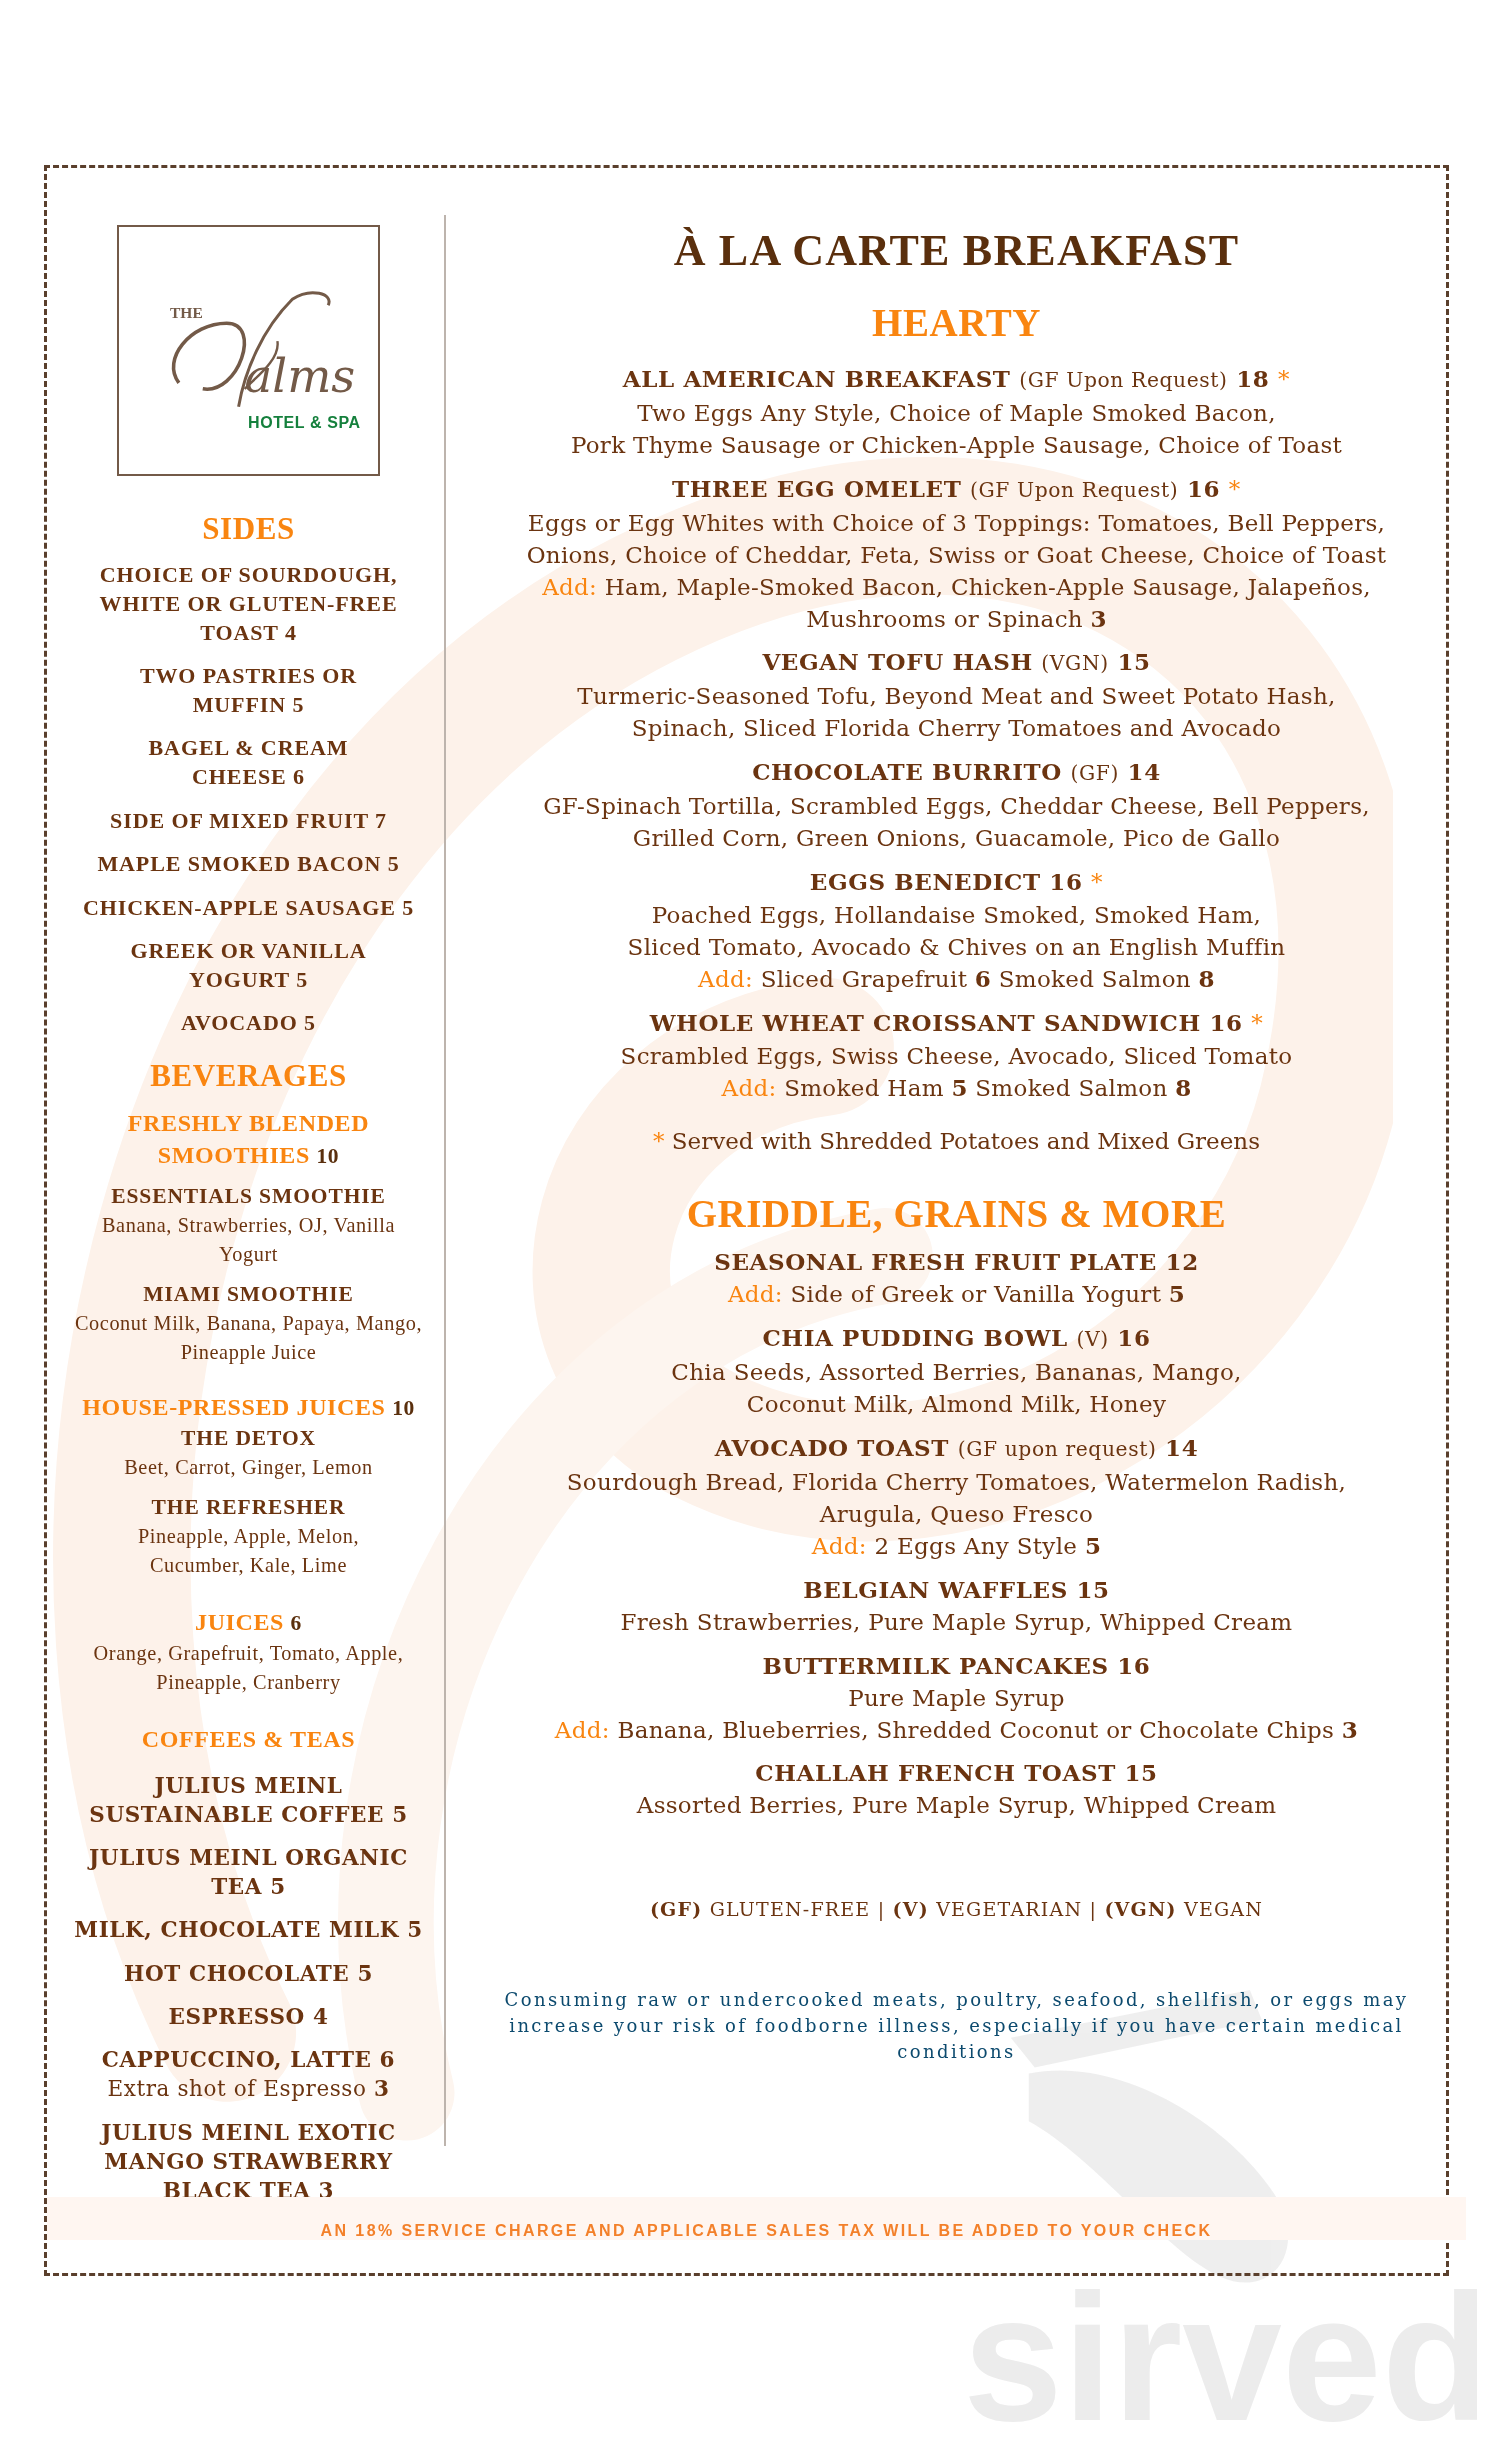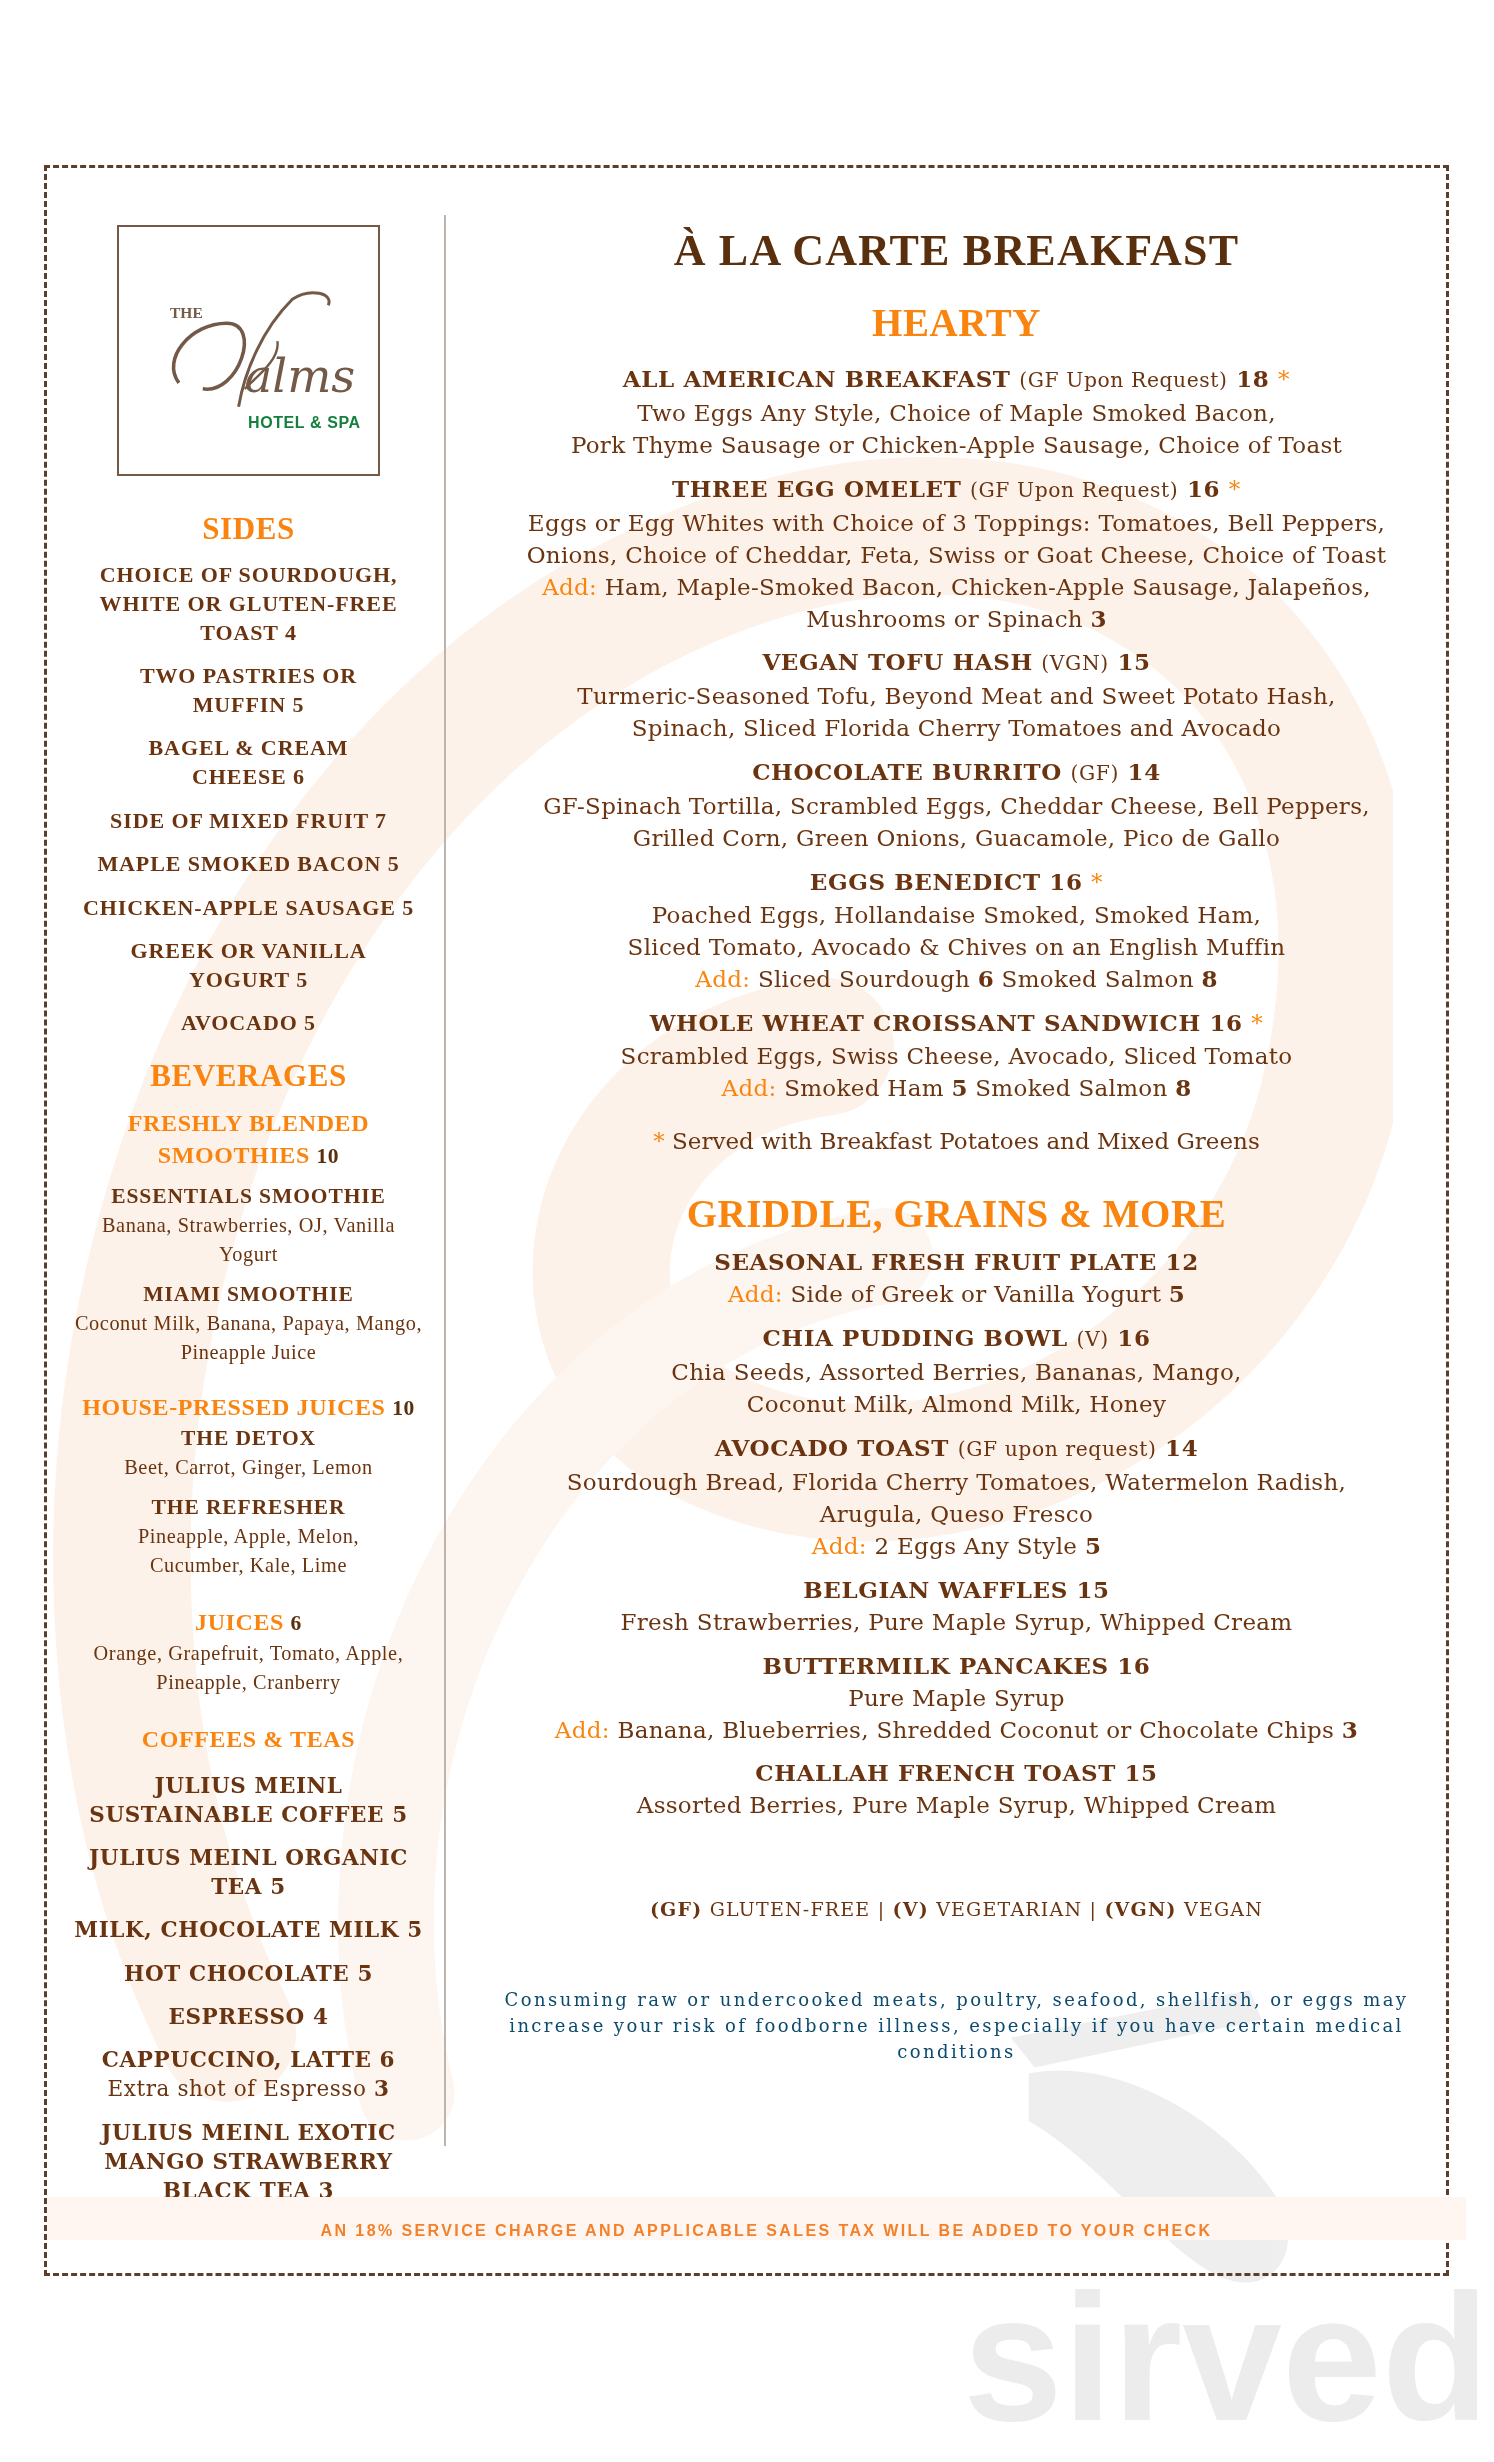--- a/index.html
+++ b/index.html
@@ -211,21 +211,21 @@
   <div class="item">
     <div class="item-title">
       <span>EGGS BENEDICT</span>
       <span>16</span>
       <span class="star">*</span>
     </div>
     <div class="item-desc">Poached Eggs, Hollandaise Smoked, Smoked Ham,</div>
     <div class="item-desc">Sliced Tomato, Avocado &amp; Chives on an English Muffin</div>
     <div class="item-desc">
       <span class="add-label">Add:</span>
-      <span>Sliced Sourdough</span>
+      <span>Sliced Grapefruit</span>
       <b>6</b>
       <span>Smoked Salmon</span>
       <b>8</b>
     </div>
   </div>
 
   <div class="item">
     <div class="item-title">
       <span>WHOLE WHEAT CROISSANT SANDWICH</span>
       <span>16</span>
@@ -236,21 +236,21 @@
       <span class="add-label">Add:</span>
       <span>Smoked Ham</span>
       <b>5</b>
       <span>Smoked Salmon</span>
       <b>8</b>
     </div>
   </div>
 
   <div class="served-note">
     <span class="star">*</span>
-    <span>Served with Breakfast Potatoes and Mixed Greens</span>
+    <span>Served with Shredded Potatoes and Mixed Greens</span>
   </div>
 
   <div class="right-head" style="margin-top:37px; margin-bottom:9.6px;">GRIDDLE, GRAINS &amp; MORE</div>
 
   <div class="item">
     <div class="item-title">
       <span>SEASONAL FRESH FRUIT PLATE</span>
       <span>12</span>
     </div>
     <div class="item-desc">

